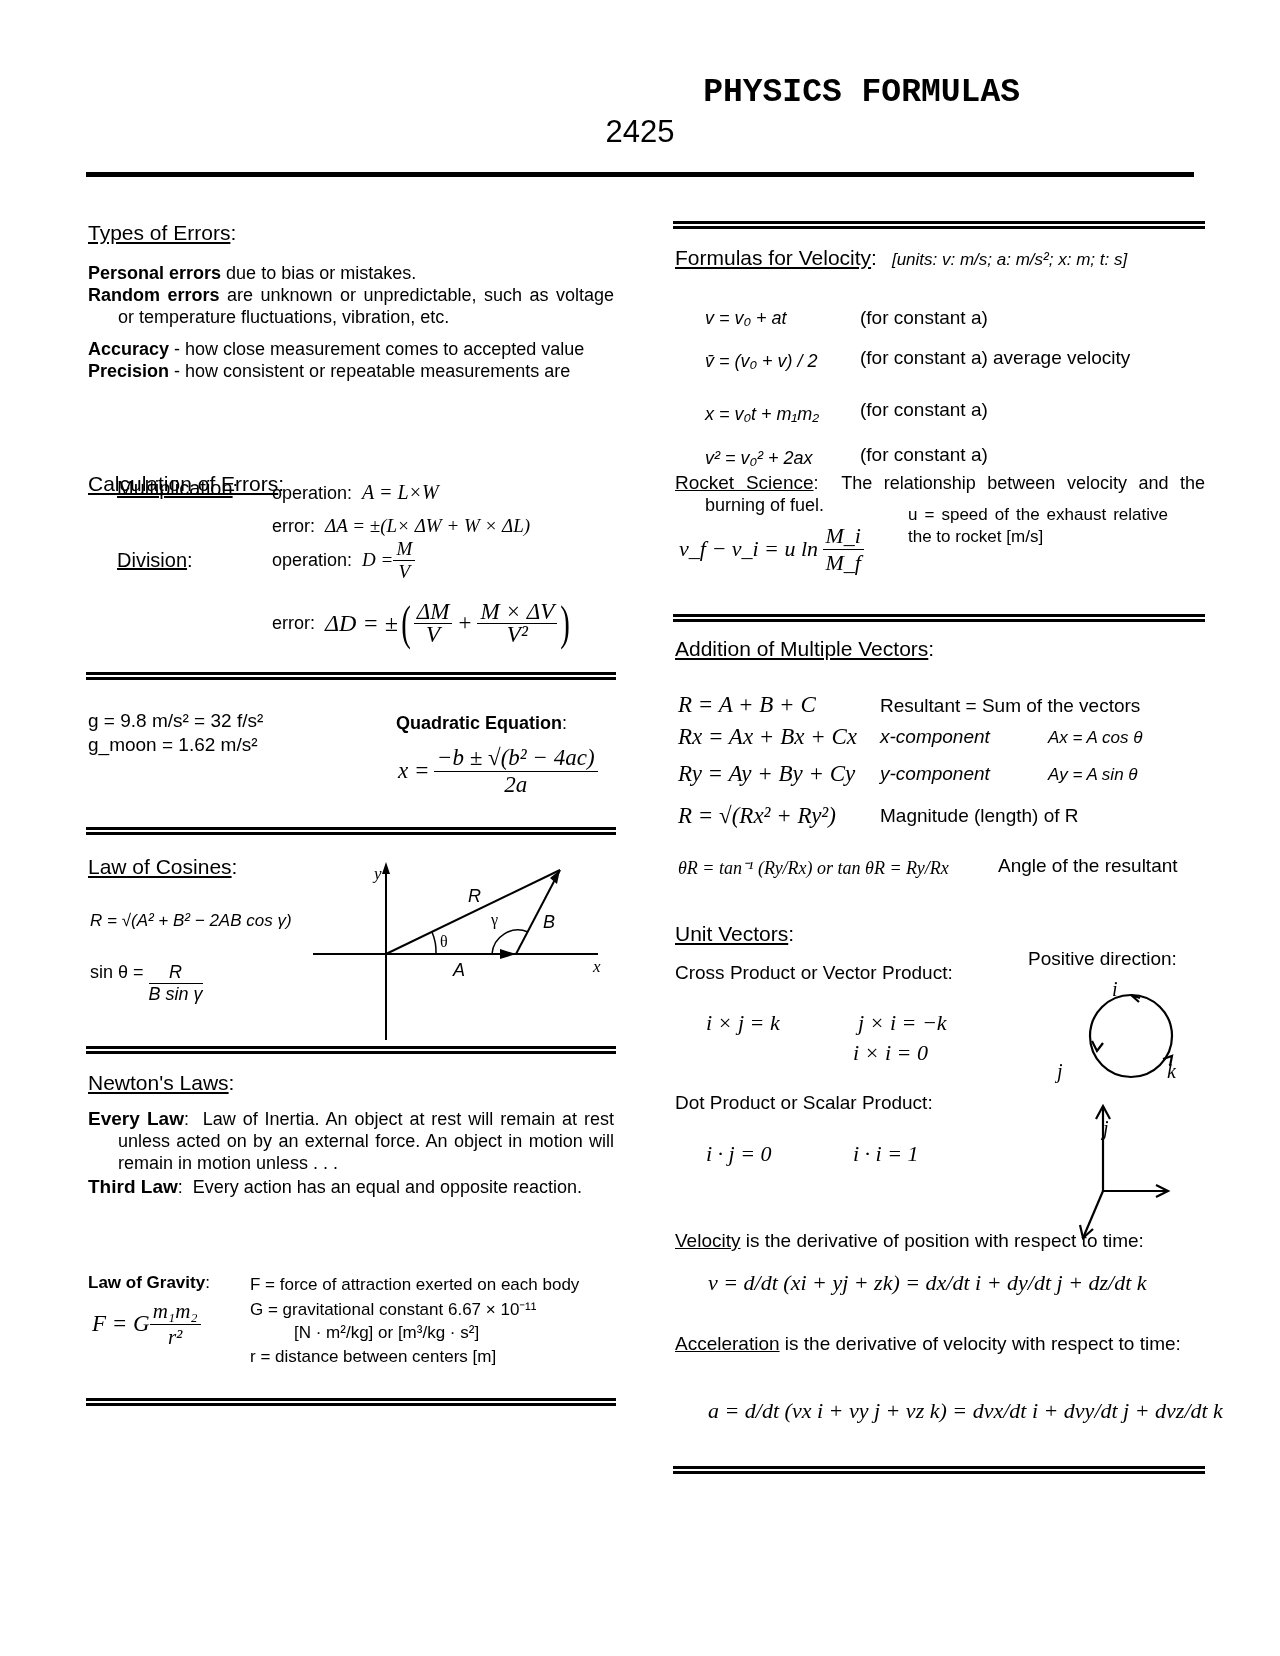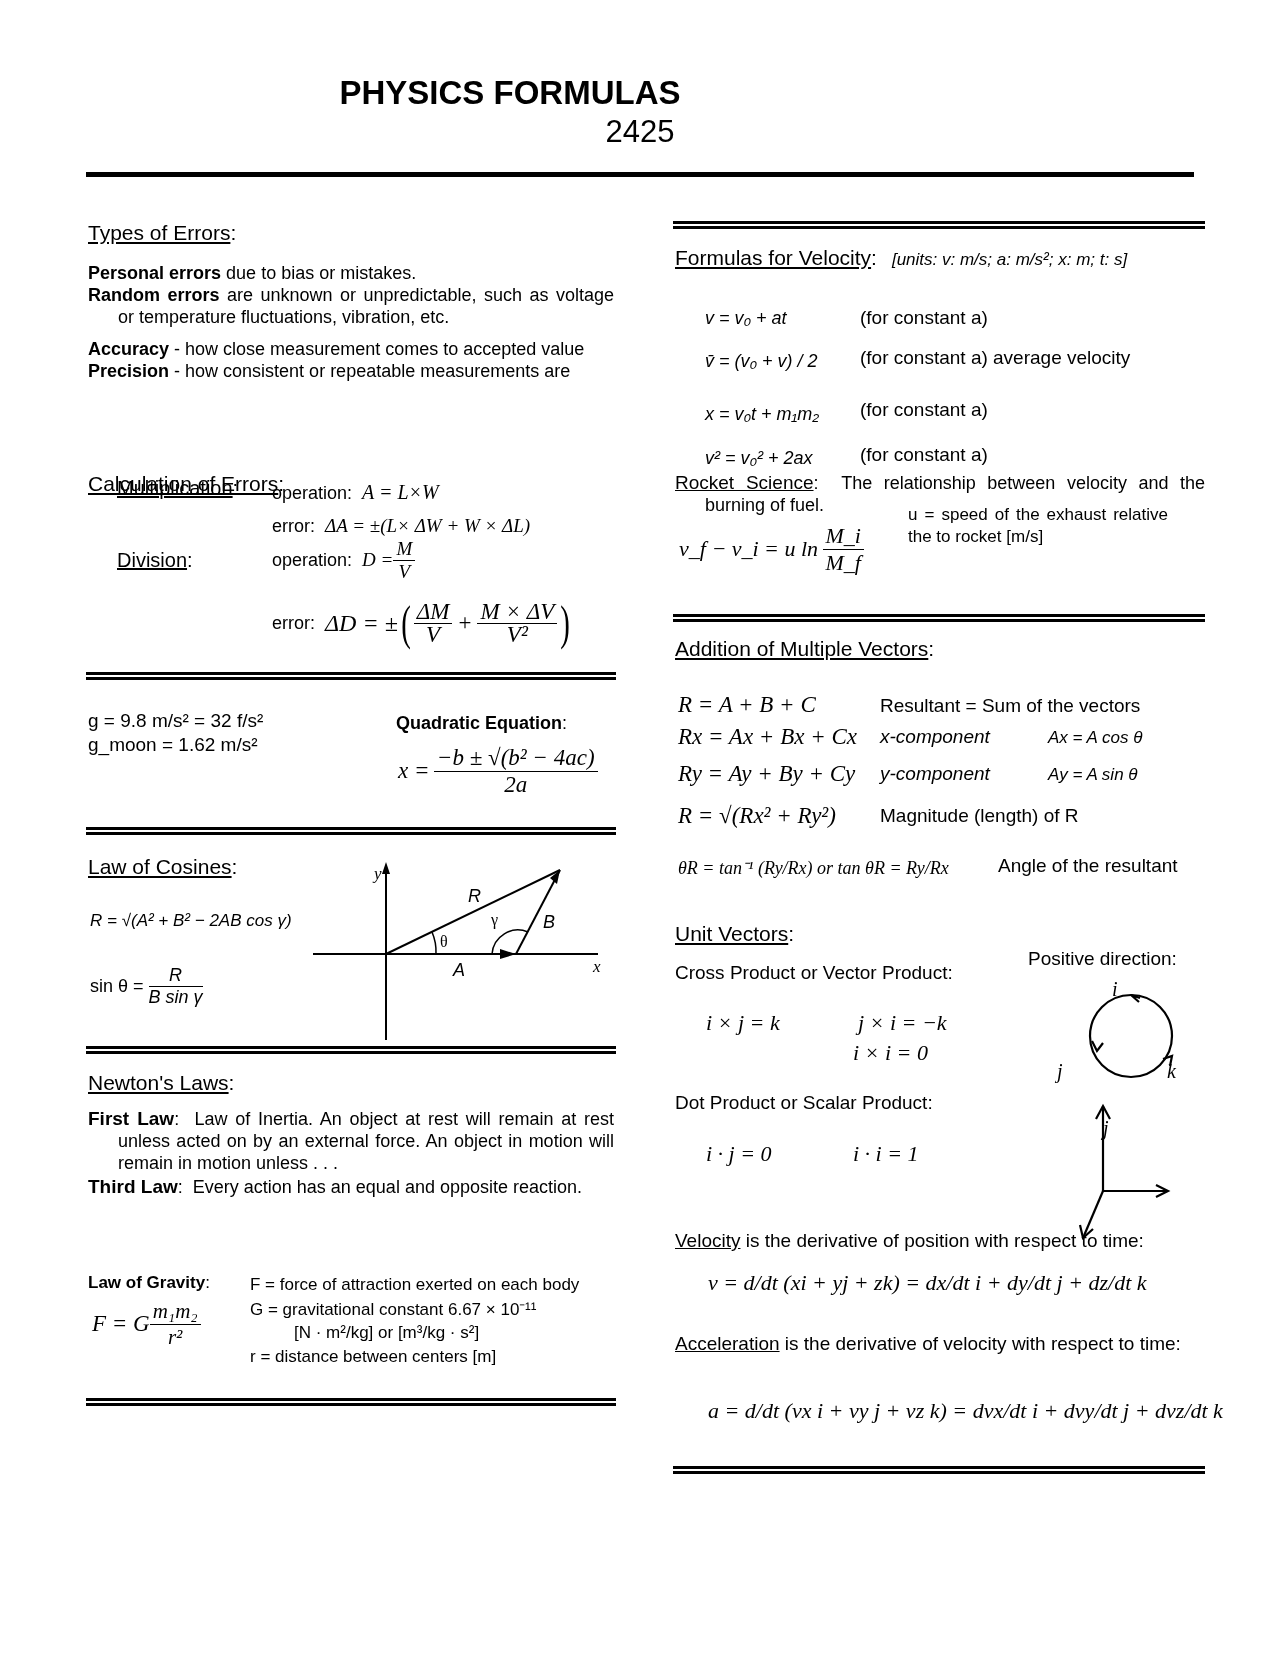--- a/index.html
+++ b/index.html
@@ -2,21 +2,21 @@
 <html><head>
 <meta charset="utf-8">
 <style>
   html, body { margin: 0; padding: 0; background: #ffffff; }
   body { width: 1280px; height: 1656px; position: relative; color: #000; font-family: "Liberation Sans", sans-serif; overflow: hidden; }
   .abs { position: absolute; }
   .serif { font-family: "Liberation Serif", serif; }
   .it { font-style: italic; }
   .b { font-weight: bold; }
   .u { text-decoration: underline; }
-  .title { left: 0; width: 1020px; text-align: center; top: 74px; font-size: 33px; font-weight: bold; }
+  .title { left: 0; width: 1020px; text-align: right; top: 74px; font-size: 33px; font-weight: bold; font-family: Liberation Mono, monospace; }
   .subtitle { left: 0; width: 1280px; text-align: center; top: 114px; font-size: 31px; }
   .rule-thick { position: absolute; height: 5px; background: #000; }
   .dbl { position: absolute; height: 8px; border-top: 3px solid #000; border-bottom: 3px solid #000; box-sizing: border-box; }
   .dbl::after { content: ""; }
   .h { font-size: 21px; }
   .t { font-size: 18px; line-height: 22px; }
   .tj { text-align: justify; }
   .hang { padding-left: 30px; text-indent: -30px; }
   .frac { display: inline-block; vertical-align: middle; text-align: center; }
   .frac > span { display: block; }
@@ -76,21 +76,21 @@
   <span class="frac serif it" style="font-size:23px;">
       <span class="num">−b ± √(b² − 4ac)</span>
       <span>2a</span>
     </span>
 </div>
 
 <div class="dbl" style="left:86px; top:827px; width:530px;"></div>
 
 <div class="abs h" style="left:88px; top:855px;"><span class="u">Law of Cosines</span>:</div>
 <div class="abs it" style="left:90px; top:911px; font-size:17px;">R = √(A² + B² − 2AB cos γ)</div>
-<div class="abs" style="left:90px; top:962px; height:48px; display:flex; align-items:center; font-size:18px;">
+<div class="abs" style="left:90px; top:962px; height:48px; display:flex; font-size:18px;">
   <span>sin θ =</span>&nbsp;
   <span class="frac it">
       <span class="num">R</span>
       <span>B sin γ</span>
     </span>
 </div>
 <svg style="left:0; top:0;" width="1280" height="1656">
   <g stroke="#000" fill="none" stroke-width="2">
     <line x1="386" y1="1040" x2="386" y2="868"></line>
     <line x1="313" y1="954" x2="598" y2="954"></line>
@@ -108,21 +108,21 @@
 <div class="abs it" style="left:468px; top:886px; font-size:18px;">R</div>
 <div class="abs it" style="left:453px; top:960px; font-size:18px;">A</div>
 <div class="abs it" style="left:543px; top:912px; font-size:18px;">B</div>
 <div class="abs serif" style="left:440px; top:933px; font-size:16px;">θ</div>
 <div class="abs serif" style="left:491px; top:911px; font-size:16px;">γ</div>
 
 <div class="dbl" style="left:86px; top:1046px; width:530px;"></div>
 
 <div class="abs h" style="left:88px; top:1071px;"><span class="u">Newton's Laws</span>:</div>
 <div class="abs t tj" style="left:88px; top:1108px; width:526px;">
-  <div class="hang"><span class="b" style="font-size:19px">First Law</span>:&nbsp; <span>Law of Inertia.  An object at rest will remain at rest unless acted on by an external force.  An object in motion will remain in motion unless . . .</span></div>
+  <div class="hang"><span class="b" style="font-size:19px">Every Law</span>:&nbsp; <span>Law of Inertia.  An object at rest will remain at rest unless acted on by an external force.  An object in motion will remain in motion unless . . .</span></div>
   <div class="hang" style="margin-top:2px;"><span class="b" style="font-size:19px">Third Law</span>:&nbsp; <span>Every action has an equal and opposite reaction.</span></div>
 </div>
 <div class="abs t b" style="left:88px; top:1272px; font-size:17px;"><span>Law of Gravity</span><span style="font-weight:normal">:</span></div>
 <div class="abs" style="left:92px; top:1294px; height:60px; display:flex; align-items:center;">
   <span class="serif it" style="font-size:23px">F = G</span>
   <span class="frac serif it" style="font-size:21px">
       <span class="num">m₁m₂</span>
       <span>r²</span>
     </span>
 </div>

